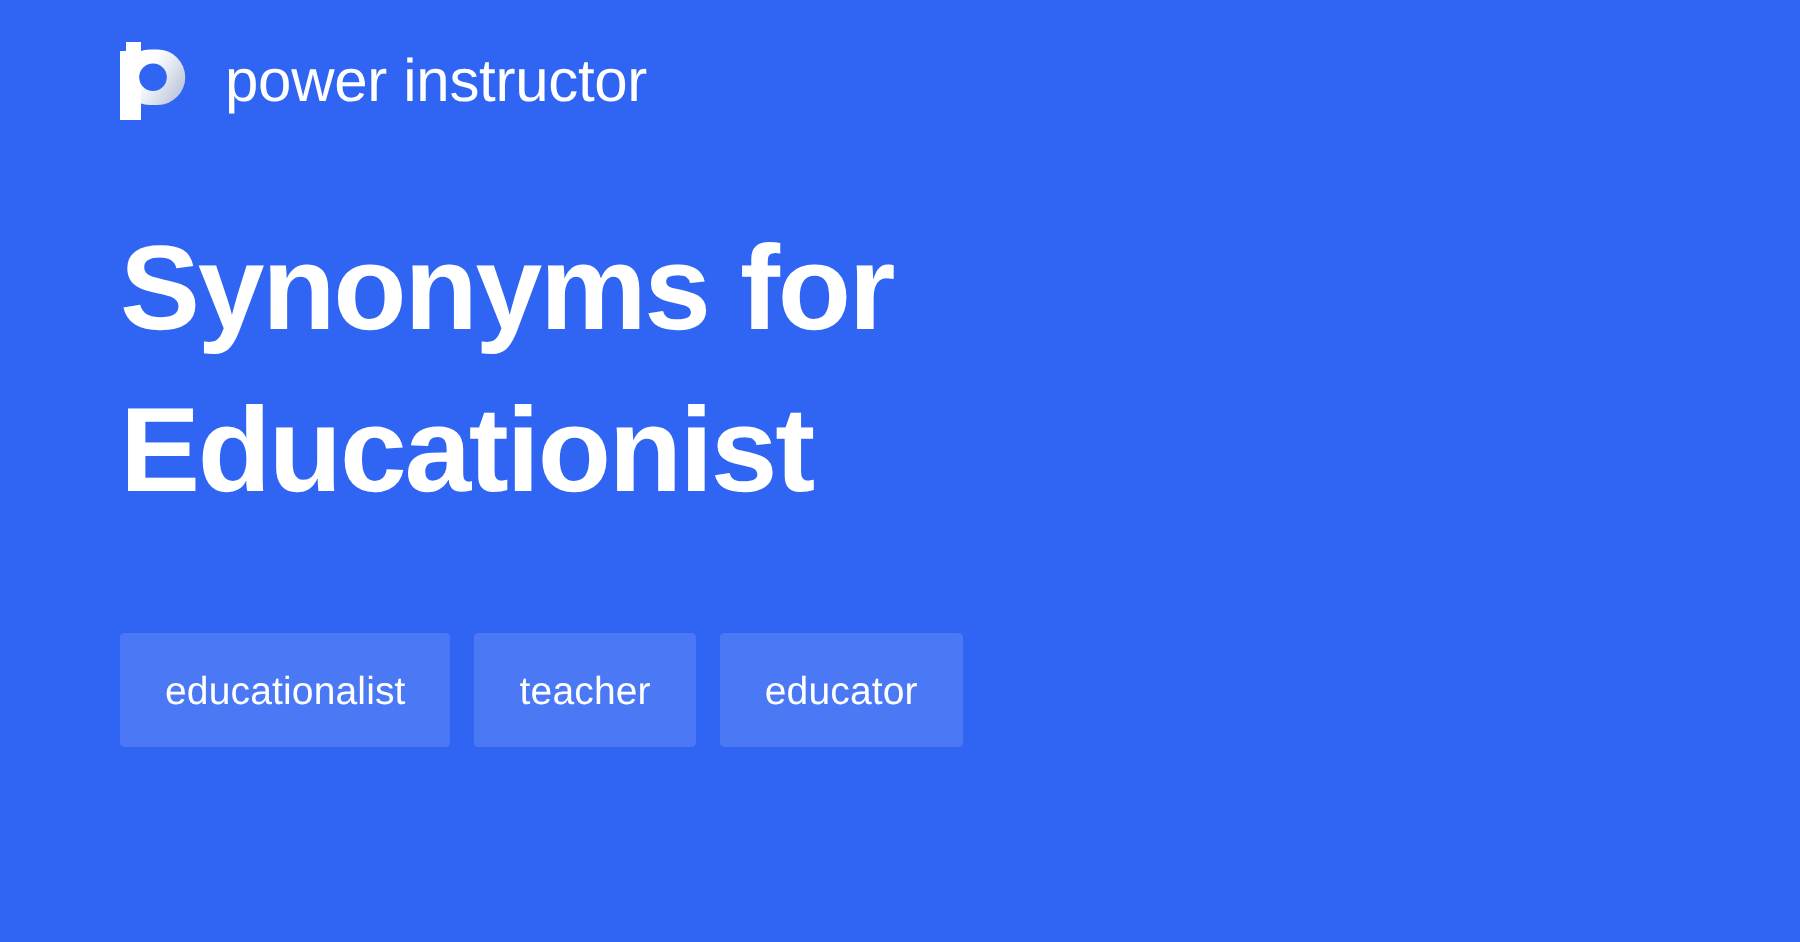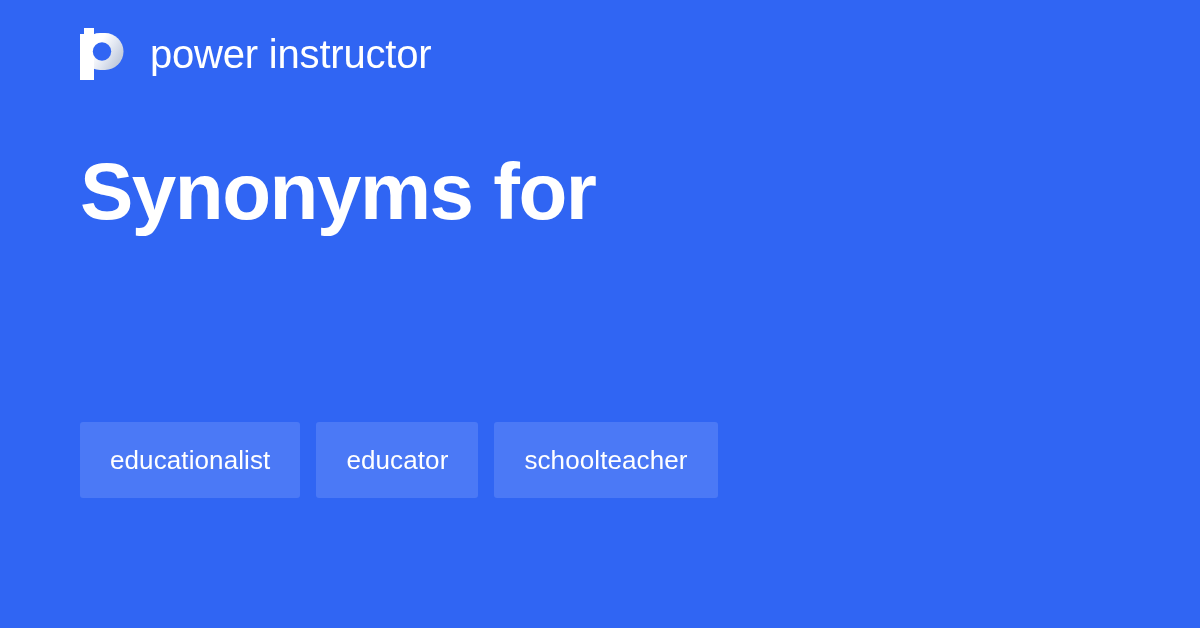--- a/index.html
+++ b/index.html
@@ -118,21 +118,22 @@
         <path d="M0 6 h6 v46 h-6 z" fill="#FFFFFF"></path>
 
         <circle cx="22" cy="23.5" r="9.2" fill="#3065F3"></circle>
       </svg>
     </span>
     <span class="brand-title">power instructor</span>
   </div>
 
   <h1 class="headline" style="margin:0;">
     <span class="headline-line">Synonyms for</span>
+    <span class="headline-line">Educationist</span>
   </h1>
 
   <div class="chips">
     <div class="chip">educationalist</div>
+    <div class="chip">teacher</div>
     <div class="chip">educator</div>
-    <div class="chip">schoolteacher</div>
   </div>
 
 </div>
 
 </body></html>

